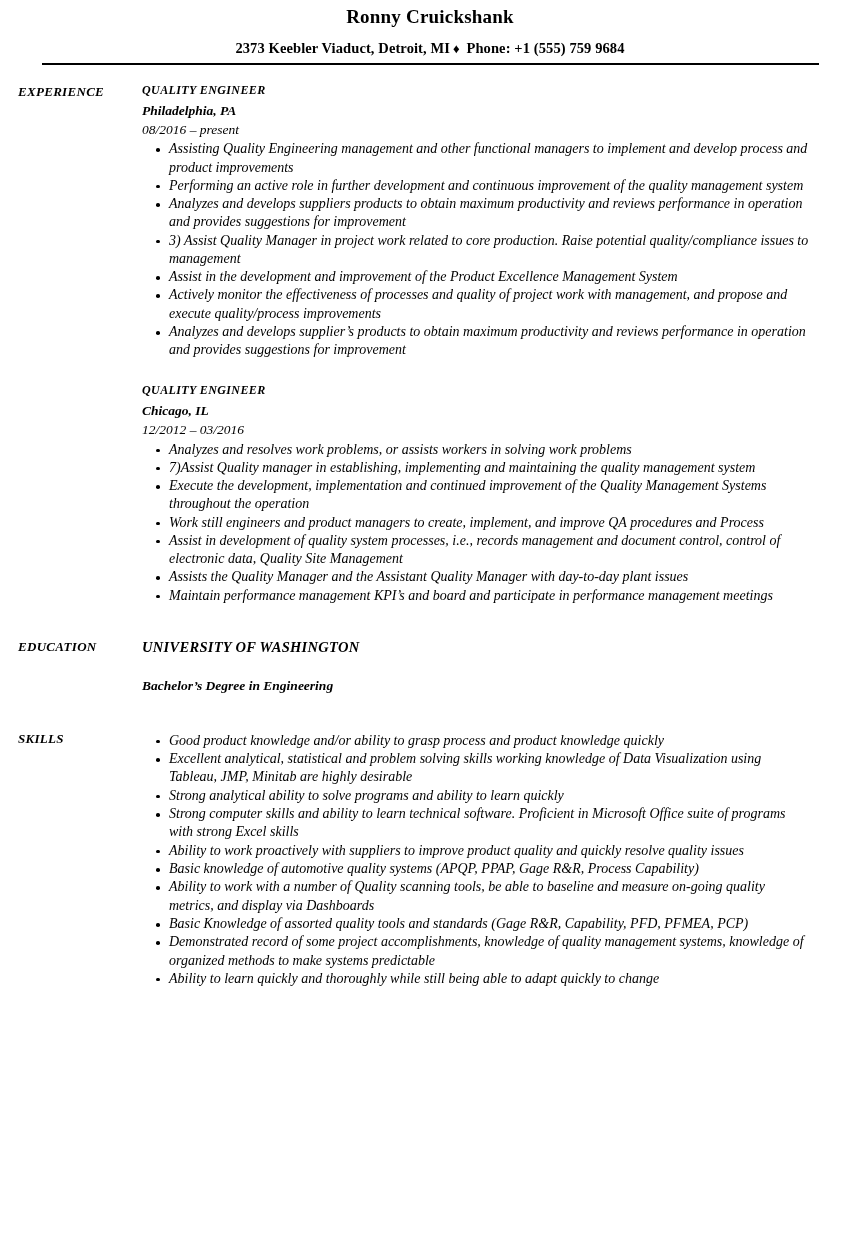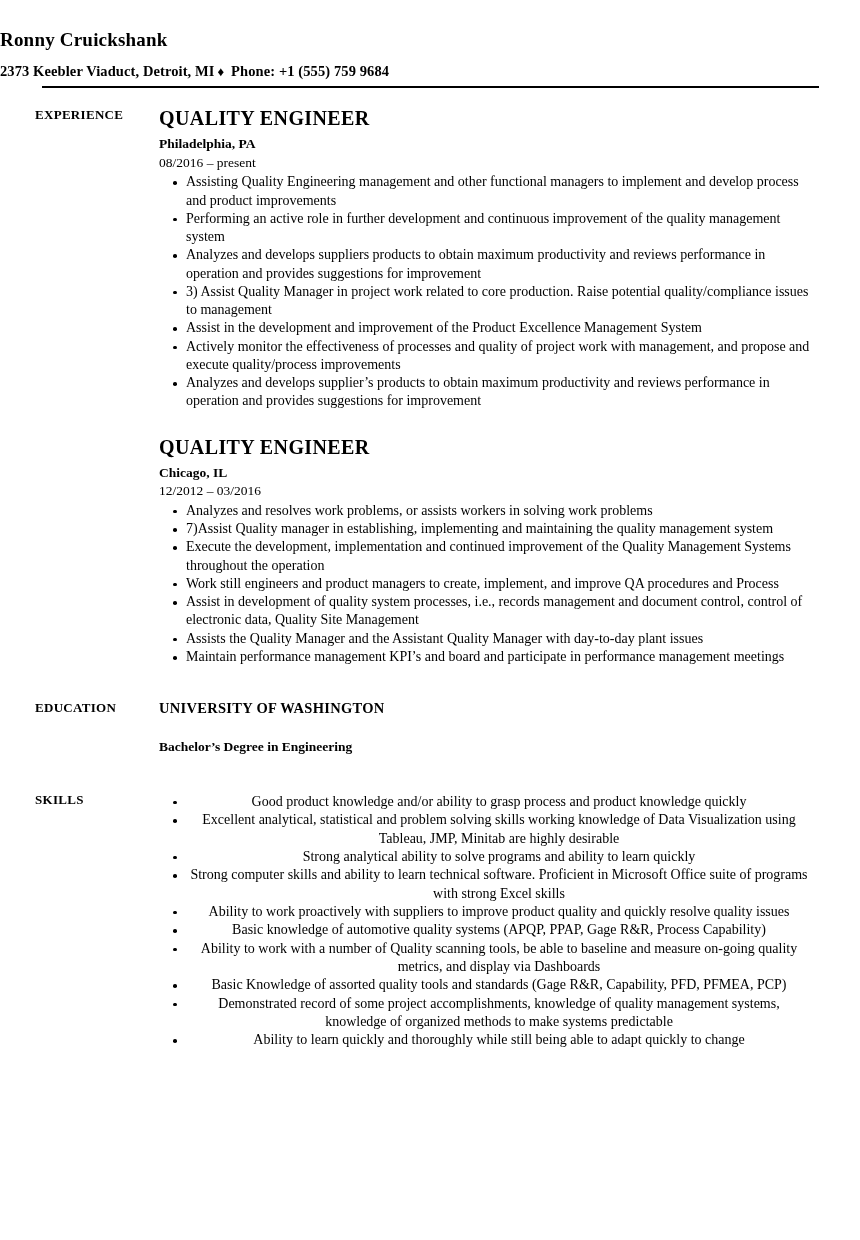--- a/index.html
+++ b/index.html
@@ -18,22 +18,22 @@
     position: relative;
     width: 860px;
     height: 1240px;
     box-sizing: border-box;
     padding: 0;
     overflow: hidden;
   }
 
   
   .header {
-    padding-top: 29px;
-    text-align: left;
+    padding-top: 6px;
+    text-align: center;
   }
   .cand-name {
     font-size: 19px;
     font-weight: bold;
     letter-spacing: 0.2px;
     line-height: 1.2;
   }
   .cand-contact {
     font-size: 14.5px;
     font-weight: bold;
@@ -49,22 +49,23 @@
     margin: 6px auto 0 auto;
     width: 777px;
     height: 0;
     border-top: 2.5px solid #000000;
   }
 
   
   .section {
     display: flex;
     align-items: flex-start;
-    padding-left: 35px;
+    padding-left: 18px;
     padding-right: 48px;
+    font-style: italic;
   }
   .section-label {
     width: 124px;
     flex: 0 0 124px;
     font-size: 13px;
     font-weight: bold;
     letter-spacing: 0.3px;
     line-height: 1.25;
     padding-top: 1px;
   }
@@ -73,21 +74,21 @@
     min-width: 0;
   }
 
   #experience-section { margin-top: 18px; }
   #education-section  { margin-top: 33px; }
   #skills-section     { margin-top: 35px; }
 
   
   .job + .job { margin-top: 24px; }
   .job-title {
-    font-size: 20px;
+    font-size: 12px;
     font-weight: bold;
     letter-spacing: 0.4px;
     line-height: 1.25;
   }
   .job-location {
     font-size: 13.5px;
     font-weight: bold;
     line-height: 1.3;
     margin-top: 4px;
   }
@@ -125,21 +126,21 @@
     font-weight: bold;
     letter-spacing: 0.3px;
     line-height: 1.25;
   }
   .edu-degree {
     font-size: 13.5px;
     font-weight: bold;
     line-height: 1.3;
     margin-top: 21px;
   }
-  #skills-section ul.bullets > li { line-height: 1.31; text-align: center; }
+  #skills-section ul.bullets > li { line-height: 1.31; }
 </style>
 </head>
 <body>
 
 <div class="page">
 
   <div class="header">
     <div class="cand-name">Ronny Cruickshank</div>
     <div class="cand-contact">
       <span>2373 Keebler Viaduct, Detroit, MI</span><span class="diamond">♦</span>&nbsp;<span>Phone: +1 (555) 759 9684</span>

